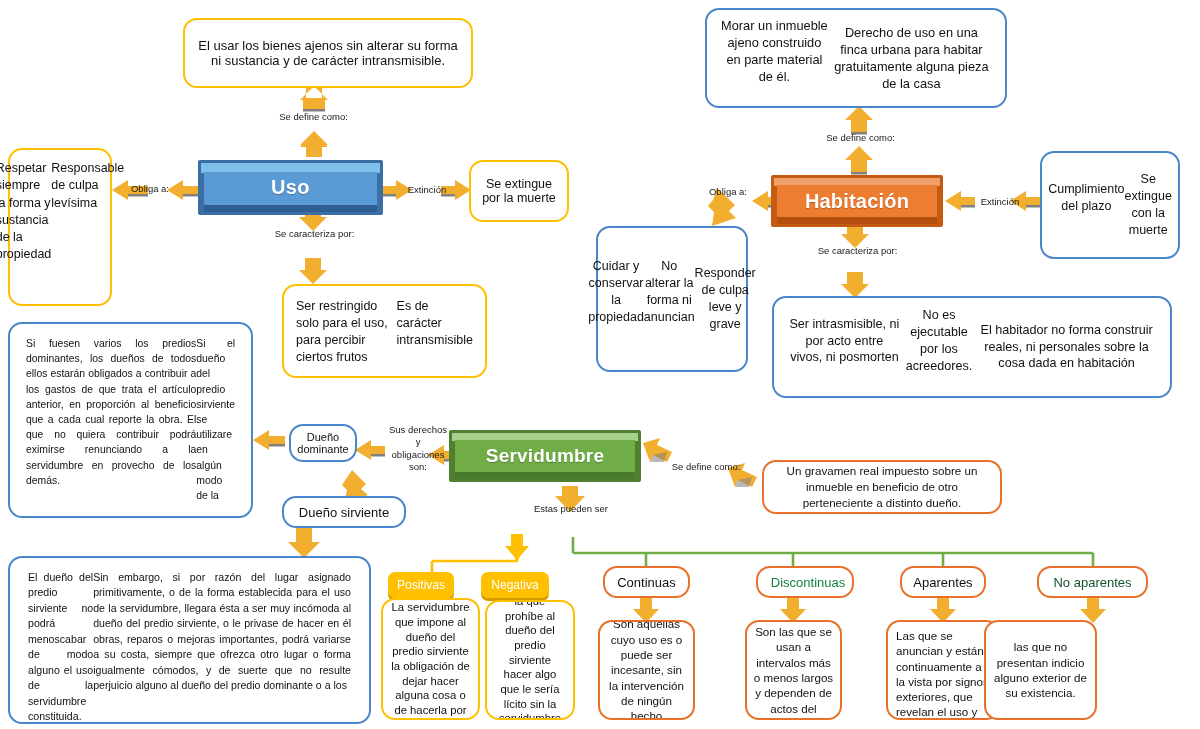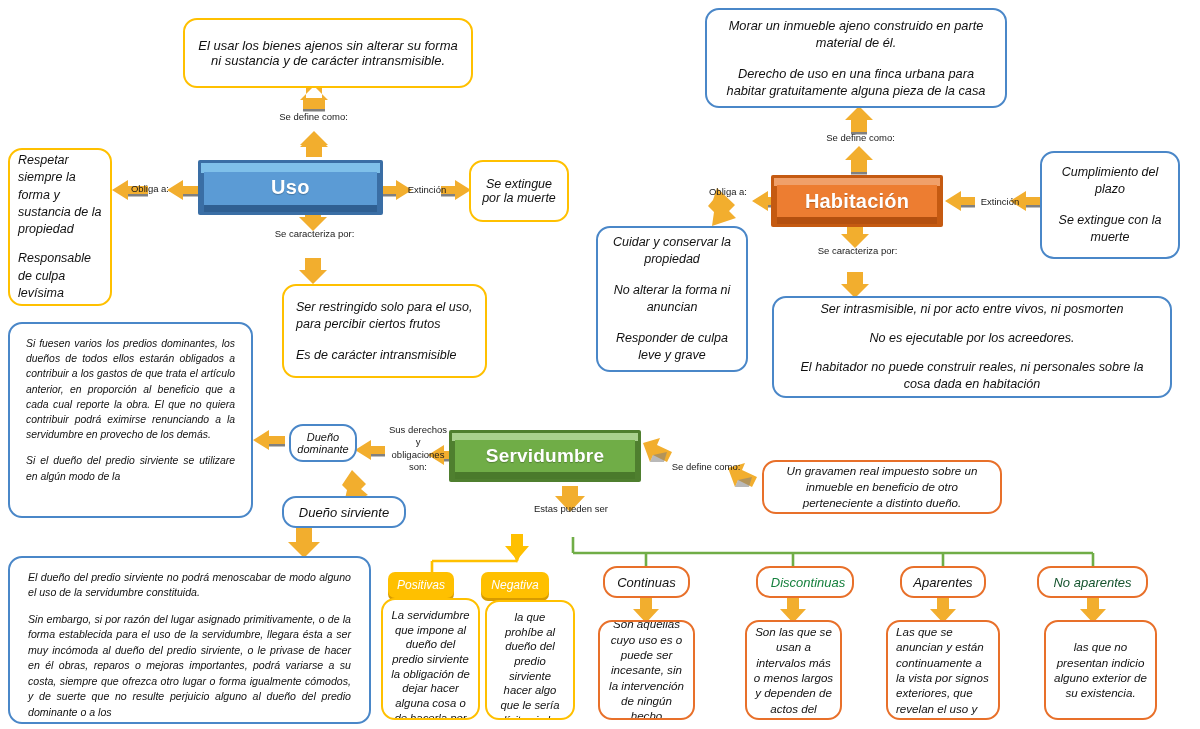--- a/index.html
+++ b/index.html
@@ -2,22 +2,22 @@
 <html><head>
 <meta charset="utf-8">
 <style>
   html,body{margin:0;padding:0;}
   body{
     width:1200px;height:729px;background:#ffffff;position:relative;overflow:hidden;
     font-family:"Liberation Sans", sans-serif;
     -webkit-font-smoothing:antialiased;
   }
   #canvas{position:absolute;left:0;top:0;width:1200px;height:729px;}
-  .node{position:absolute;box-sizing:border-box;display:flex;flex-direction:column;
-        align-items:center;justify-content:center;text-align:center;font-style:italic;}
+  .node{position:absolute;box-sizing:border-box;display:flex;
+        align-items:center;justify-content:center;text-align:center;}
   
   .bub{border-radius:14px;background:#ffffff;padding:6px 8px;}
   .bub.y{border:2px solid #ffc000;}
   .bub.b{border:2px solid #4a87c8;}
   .bub.o{border:2px solid #e8702a;}
   .bub p{margin:0 0 10px 0;line-height:1.32;}
   .bub p:last-child{margin-bottom:0;}
   .just{text-align:justify;}
   .just p{text-align:justify;text-justify:inter-word;}
   
@@ -248,21 +248,21 @@
   <div class="node bub b" style="left:1040px;top:151px;width:140px;height:108px;font-size:12.5px;color:#111;padding:10px;">
     <p style="margin:0 0 14px 0;line-height:1.35;">Cumplimiento del plazo</p>
     <p style="margin:0;line-height:1.35;">Se extingue con la muerte</p>
   </div>
 
   <div class="lbl" style="left:805px;top:246px;width:105px;">Se caracteriza por:</div>
 
   <div class="node bub b" style="left:772px;top:296px;width:400px;height:102px;font-size:12.6px;color:#111;padding:10px 14px;">
     <p style="margin:0 0 12px 0;line-height:1.34;">Ser intrasmisible, ni por acto entre vivos, ni posmorten</p>
     <p style="margin:0 0 12px 0;line-height:1.34;">No es ejecutable por los acreedores.</p>
-    <p style="margin:0;line-height:1.34;">El habitador no puede construir reales, ni personales sobre la cosa dada en habitación</p>
+    <p style="margin:0;line-height:1.34;">El habitador no forma construir reales, ni personales sobre la cosa dada en habitación</p>
   </div>
 
   <div class="main3d" style="left:449px;top:430px;width:192px;height:52px;">
     <div style="position:absolute;left:0;top:0;width:192px;height:52px;background:#4f7f2f;border-radius:2px;"></div>
     <div style="position:absolute;left:3px;top:3px;width:186px;height:8px;background:#a9d18e;"></div>
     <div style="position:absolute;left:6px;top:10px;width:180px;height:32px;background:#70ad47;"></div>
     <div style="position:absolute;left:6px;top:42px;width:180px;height:7px;background:#4a7a2b;"></div>
     <div class="face" style="font-size:19px;letter-spacing:0.2px;text-shadow:0 1px 1px rgba(0,0,0,.25);">
       <span>Servidumbre</span>
     </div>
@@ -332,17 +332,17 @@
     <span>Aparentes</span>
   </div>
   <div class="node bub o cliptxt" style="left:886px;top:620px;width:114px;height:100px;font-size:11.6px;color:#111;
               padding:6px 8px;align-items:flex-start;text-align:left;">
     <span style="line-height:1.32;">Las que se anuncian y están continuamente a la vista por signos exteriores, que revelan el uso y</span>
   </div>
 
   <div class="node bub o" style="left:1037px;top:566px;width:111px;height:32px;font-size:13px;color:#14532d;">
     <span>No aparentes</span>
   </div>
-  <div class="node bub o cliptxt" style="left:1044px;top:620px;width:113px;height:100px;font-size:11.6px;color:#111;padding:6px 8px;">
+  <div class="node bub o cliptxt" style="left:984px;top:620px;width:113px;height:100px;font-size:11.6px;color:#111;padding:6px 8px;">
     <span style="line-height:1.32;">las que no presentan indicio alguno exterior de su existencia.</span>
   </div>
 
 </div>
 
 </body></html>

